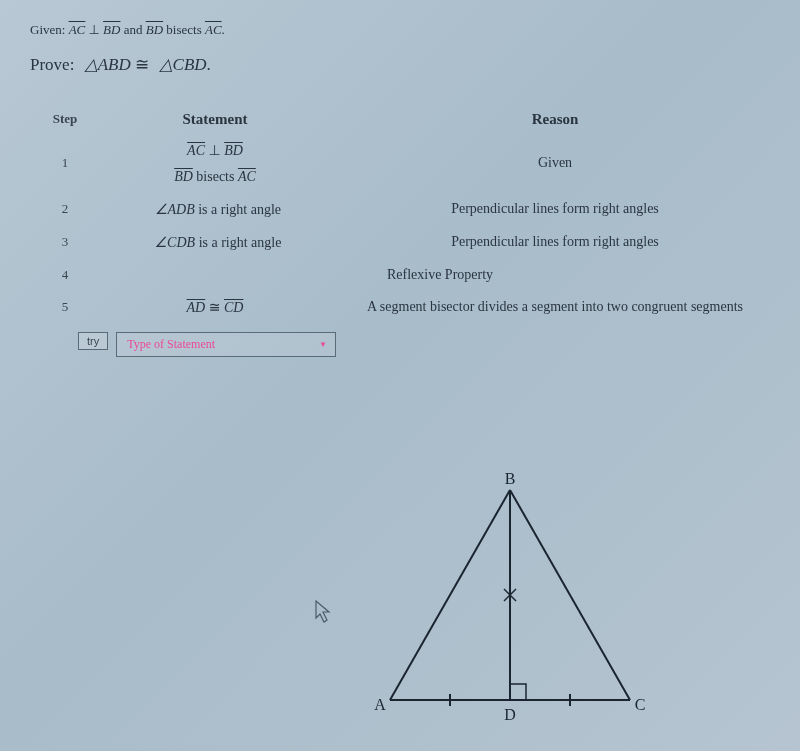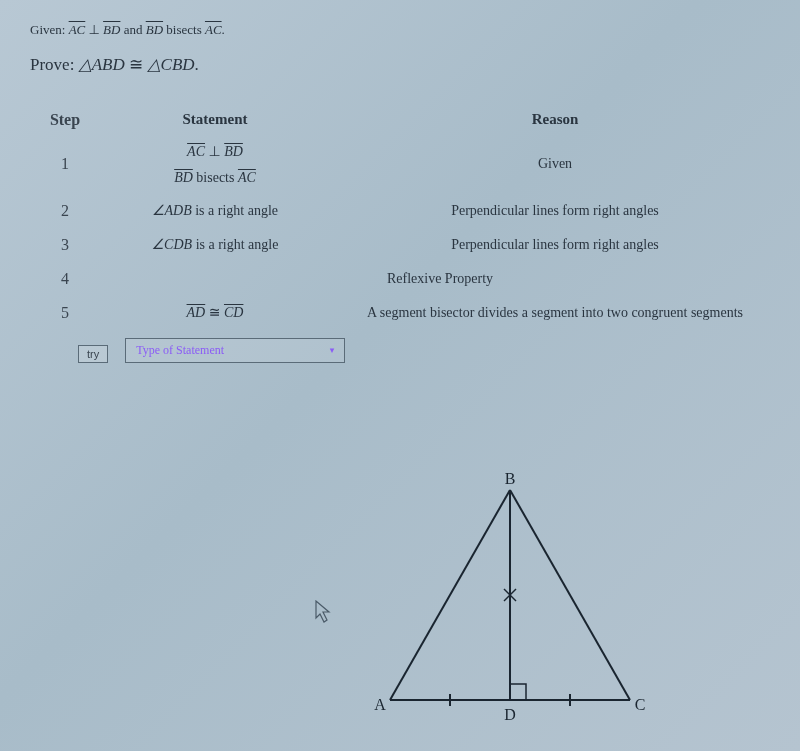--- a/index.html
+++ b/index.html
@@ -10,43 +10,43 @@
     height: 751px;
     background: linear-gradient(135deg, #b8c8d4 0%, #a8bcc9 45%, #b5c4d0 100%);
     font-family: Georgia, 'Times New Roman', serif;
     color: #2a3540;
     position: relative;
     overflow: hidden;
   }
   .problem { font-size: 13px; line-height: 1.5; margin-bottom: 14px; }
   .problem-prove { font-size: 17px; margin-bottom: 30px; }
   .overline { text-decoration: overline; font-style: italic; }
-  .math-it { font-style: italic; }
+  .math-it { font-style: italic; margin-left: 6px; }
   .table { display: flex; flex-direction: column; }
   .hrow { display: flex; font-weight: bold; font-size: 15px; padding: 6px 0; }
   .row { display: flex; align-items: center; padding: 8px 0; font-size: 14px; }
-  .c-step { width: 70px; text-align: center; font-size: 16px; color: #3a4550; }
+  .c-step { width: 70px; text-align: center; font-size: 13px; color: #3a4550; }
   .c-stmt { width: 230px; text-align: center; }
   .c-reason { flex: 1; text-align: center; padding-left: 10px; font-family: Liberation Serif, serif; }
   .stmt-stack { display: flex; flex-direction: column; gap: 10px; align-items: center; }
-  .input-row { display: flex; align-items: flex-end; gap: 17px; margin-top: 8px; padding-left: 48px; }
+  .input-row { display: flex; align-items: flex-start; gap: 8px; margin-top: 8px; padding-left: 48px; }
   .try-btn {
     border: 1px solid #5a6b78;
     padding: 2px 8px;
     font-size: 11px;
     background: rgba(255,255,255,0.15);
     color: #3a4550;
     cursor: pointer;
   }
   .type-select {
     border: 1px solid #5a6b78;
     padding: 4px 10px;
     font-size: 12px;
     background: rgba(255,255,255,0.1);
-    color: #8b5cf6;
+    color: #ec4899;
     min-width: 220px;
     display: flex;
     justify-content: space-between;
     align-items: center;
     cursor: pointer;
   }
   .chev { font-size: 9px; }
   .figure-area { position: absolute; left: 340px; top: 470px; }
   .dots { position: absolute; pointer-events: none; }
 </style>

